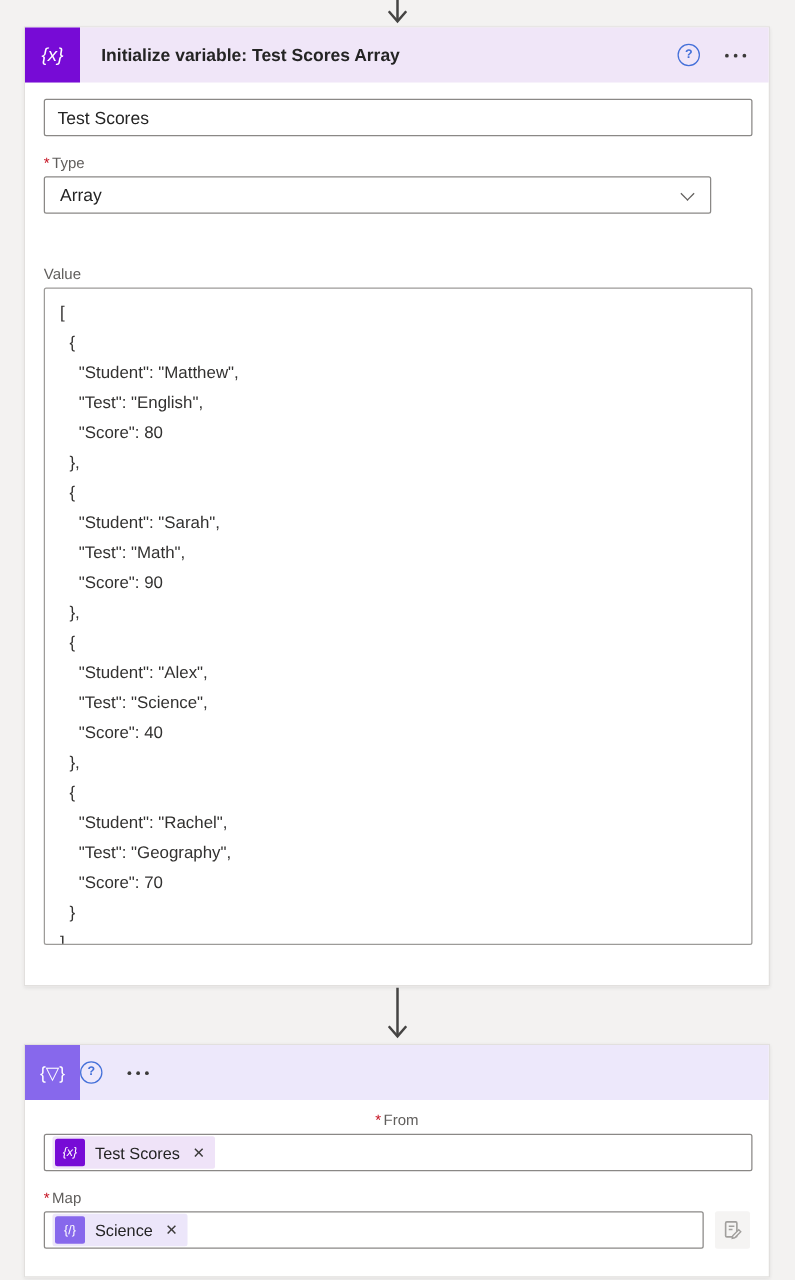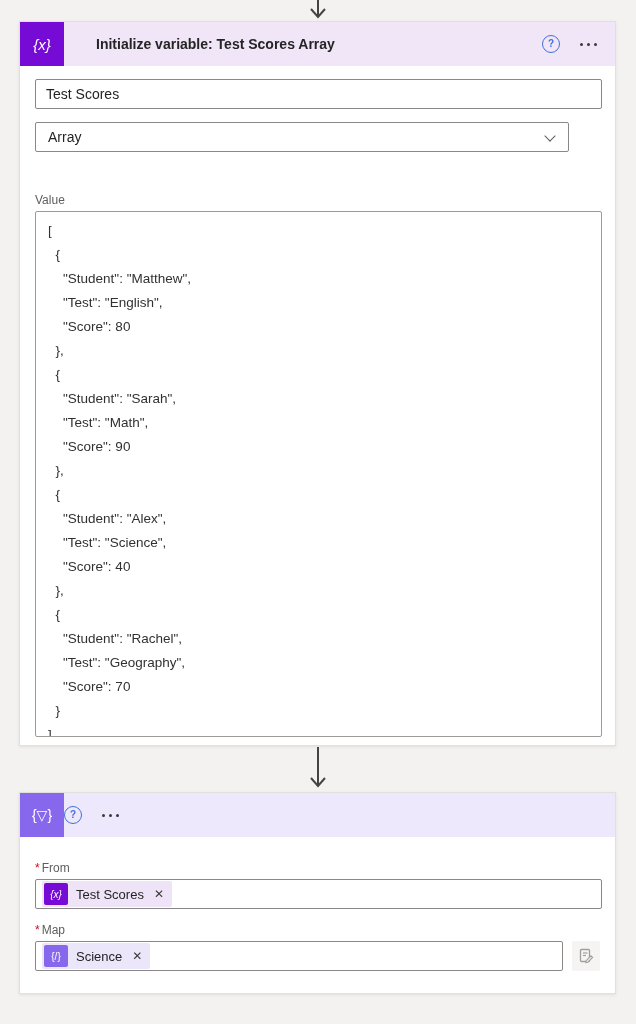--- a/index.html
+++ b/index.html
@@ -14,36 +14,36 @@
           box-shadow:0 1px 3px rgba(0,0,0,.08); }
   .card1 { margin-top:1px; }
 
   .card-header { height:44px; display:flex; align-items:center; cursor:pointer; }
   .hdr1 { background:#F0E6F8; }
   .hdr2 { background:#EDE8FB; }
   .action-icon { width:44px; height:44px; flex:0 0 44px; display:flex; align-items:center;
                  justify-content:center; color:#fff; font-size:15px; }
   .icon1 { background:#770BD6; font-style:italic; }
   .icon2 { background:#8768EC; font-size:14px; }
-  .card-title { font-size:14px; font-weight:600; color:#242424; margin-left:32px; flex:1 1 auto;
+  .card-title { font-size:14px; font-weight:600; color:#242424; margin-left:17px; flex:1 1 auto;
                 white-space:nowrap; overflow:hidden; }
   .hdr-actions { display:flex; align-items:center; margin-right:14px; }
   .help-btn { width:18px; height:18px; border-radius:50%; border:1.5px solid #4470D9; background:transparent;
               color:#4470D9; font-size:10px; font-weight:bold; line-height:14px; text-align:center;
               cursor:pointer; padding:0; }
   .menu-btn { border:none; background:transparent; display:flex; gap:4px; padding:6px 4px; margin-left:16px; cursor:pointer; }
   .menu-btn .dot { width:3px; height:3px; border-radius:50%; background:#3B3A39; display:block; }
 
   .card-body { padding:0 15px; }
   .field-label { display:block; font-size:12px; color:#605E5C; line-height:16px; margin-bottom:3px; }
   .req { color:#C50F1F; margin-right:2px; }
   .f-name { margin-top:13px; }
   .f-type, .f-value, .f-map { margin-top:13px; }
-  .f-from { margin-top:23px; }
-  .f-value { padding-bottom:8px;margin-top:40px; }
+  .f-from { margin-top:8px;text-align:center; }
+  .f-value { padding-bottom:32px;margin-top:40px; }
   .f-map { padding-bottom:22px; }
 
   .text-input { width:567px; height:30px; border:1px solid #8A8886; border-radius:2px; background:#fff;
                 font-family:"Liberation Sans", sans-serif; font-size:14px; color:#242424; padding:0 10px; }
   .select-input { width:534px; height:30px; border:1px solid #8A8886; border-radius:2px; background:#fff;
                   display:flex; align-items:center; padding:0 12px; font-size:14px; color:#242424;
                   cursor:pointer; position:relative; }
   .chevron { position:absolute; right:14px; top:9px; width:8px; height:8px;
              border-right:1.5px solid #605E5C; border-bottom:1.5px solid #605E5C;
              transform:rotate(45deg); }
@@ -93,20 +93,21 @@
           <span class="dot"></span>
           <span class="dot"></span>
         </button>
       </div>
     </header>
     <div class="card-body">
       <div class="field f-name">
         <input class="text-input" type="text" value="Test Scores" style="">
       </div>
       <div class="field f-type">
+        <label class="field-label"><span class="req">*</span><span>Type</span></label>
         <div class="select-input">
           <span>Array</span>
           <span class="chevron"></span>
         </div>
       </div>
       <div class="field f-value">
         <label class="field-label"><span>Value</span></label>
         <div class="value-area">[
   {
     "Student": "Matthew",

